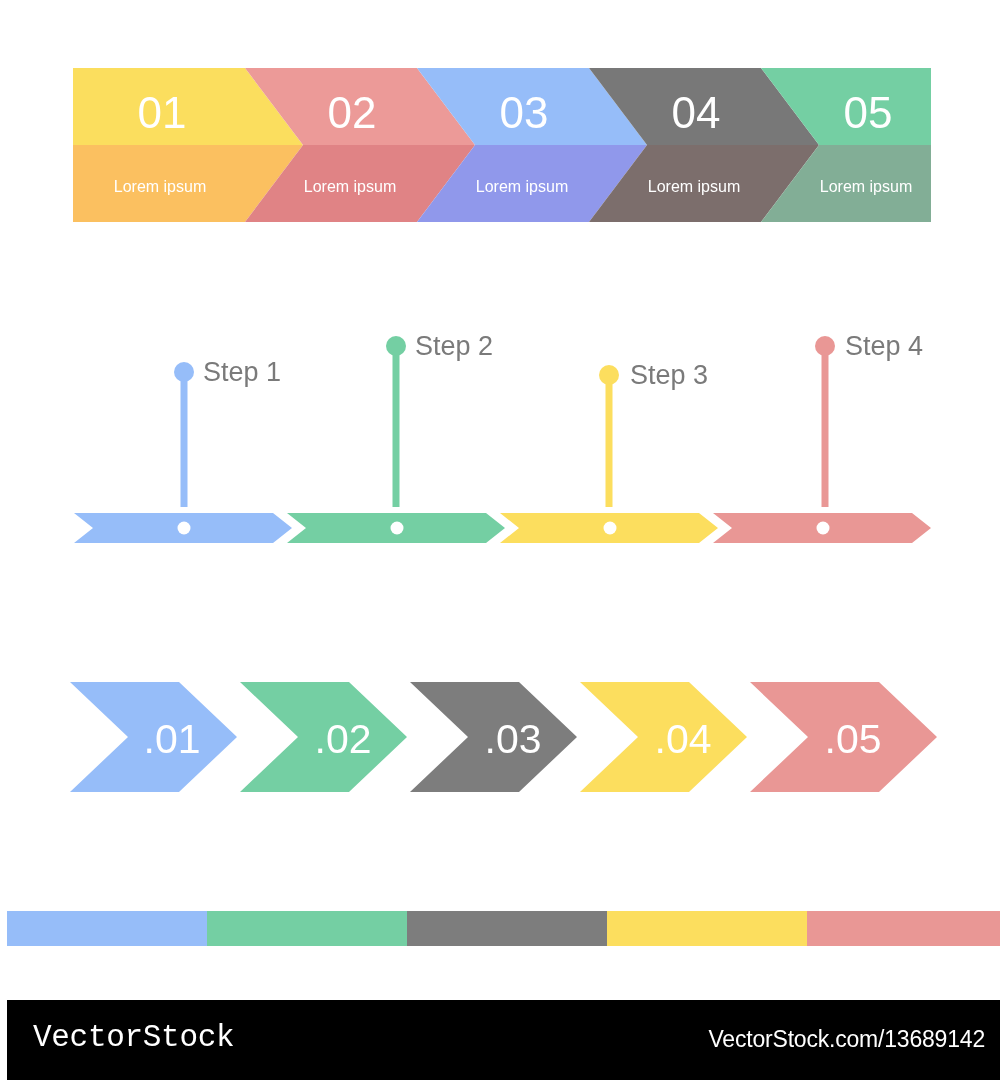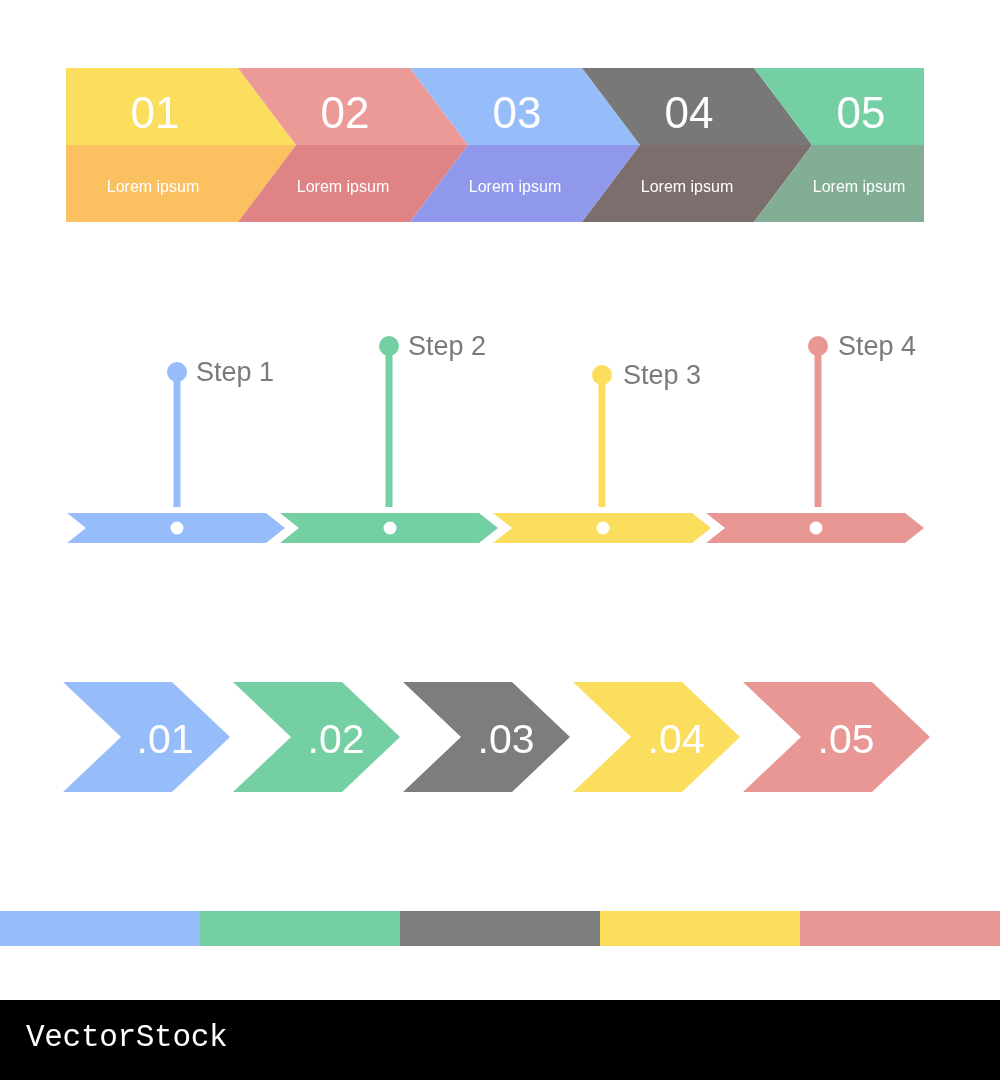--- a/index.html
+++ b/index.html
@@ -11,21 +11,21 @@
   body {
     font-family: "Liberation Sans", sans-serif;
     width: 1000px;
     height: 1080px;
     position: relative;
     overflow: hidden;
     -webkit-font-smoothing: antialiased;
   }
   #canvas {
     position: absolute;
-    left: 0; top: 0;
+    left: 7px; top: 0;
     width: 988px;
     height: 1080px;
     background: #ffffff;
   }
 
   
   .layer {
     position: absolute;
     left: 0;
     top: 0;
@@ -188,15 +188,16 @@
   <svg class="layer" id="colorbar-section" width="1000" height="40" viewBox="0 0 1000 40" style="top:911px;height:40px;">
     <rect x="0" y="0" width="200" height="35" fill="#96BDF9"></rect>
     <rect x="200" y="0" width="200" height="35" fill="#74CFA3"></rect>
     <rect x="400" y="0" width="200" height="35" fill="#7D7D7D"></rect>
     <rect x="600" y="0" width="200" height="35" fill="#FCDE5E"></rect>
     <rect x="800" y="0" width="200" height="35" fill="#E99795"></rect>
   </svg>
 
   <div id="footer">
     <div class="wm-left">VectorStock</div>
+    <div class="wm-right">VectorStock.com/13689142</div>
   </div>
 
 </div>
 
 </body></html>

